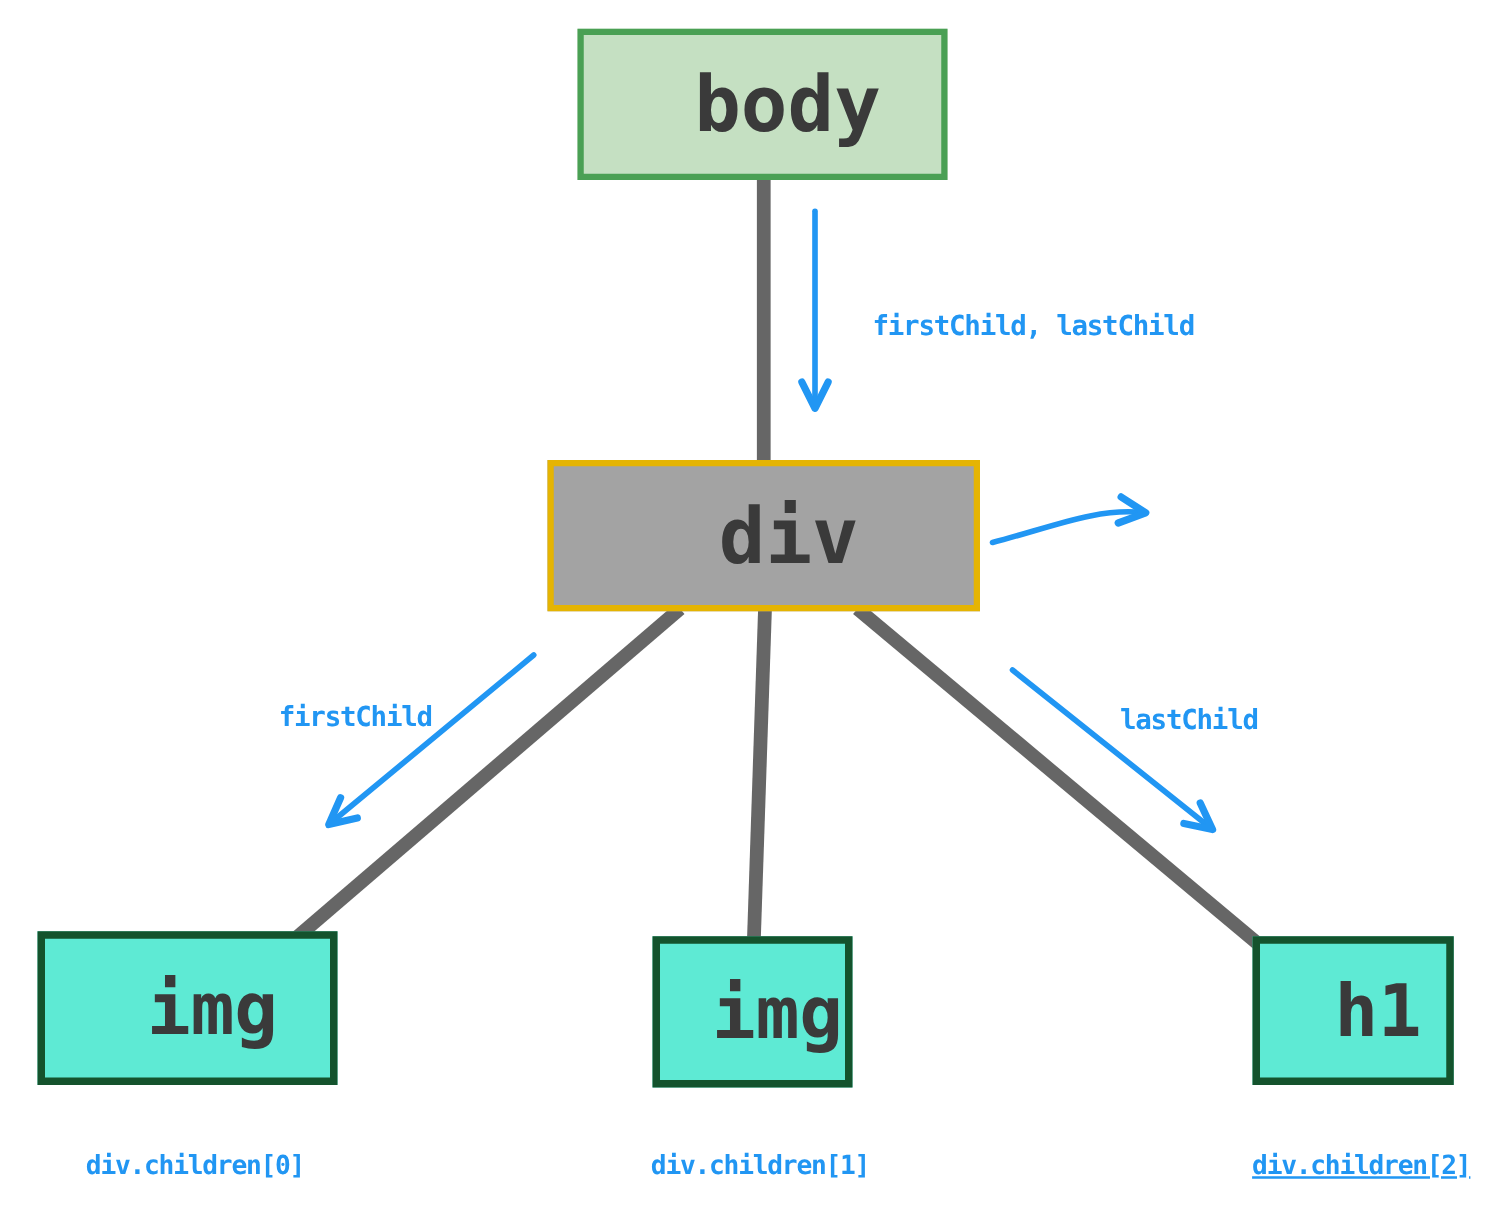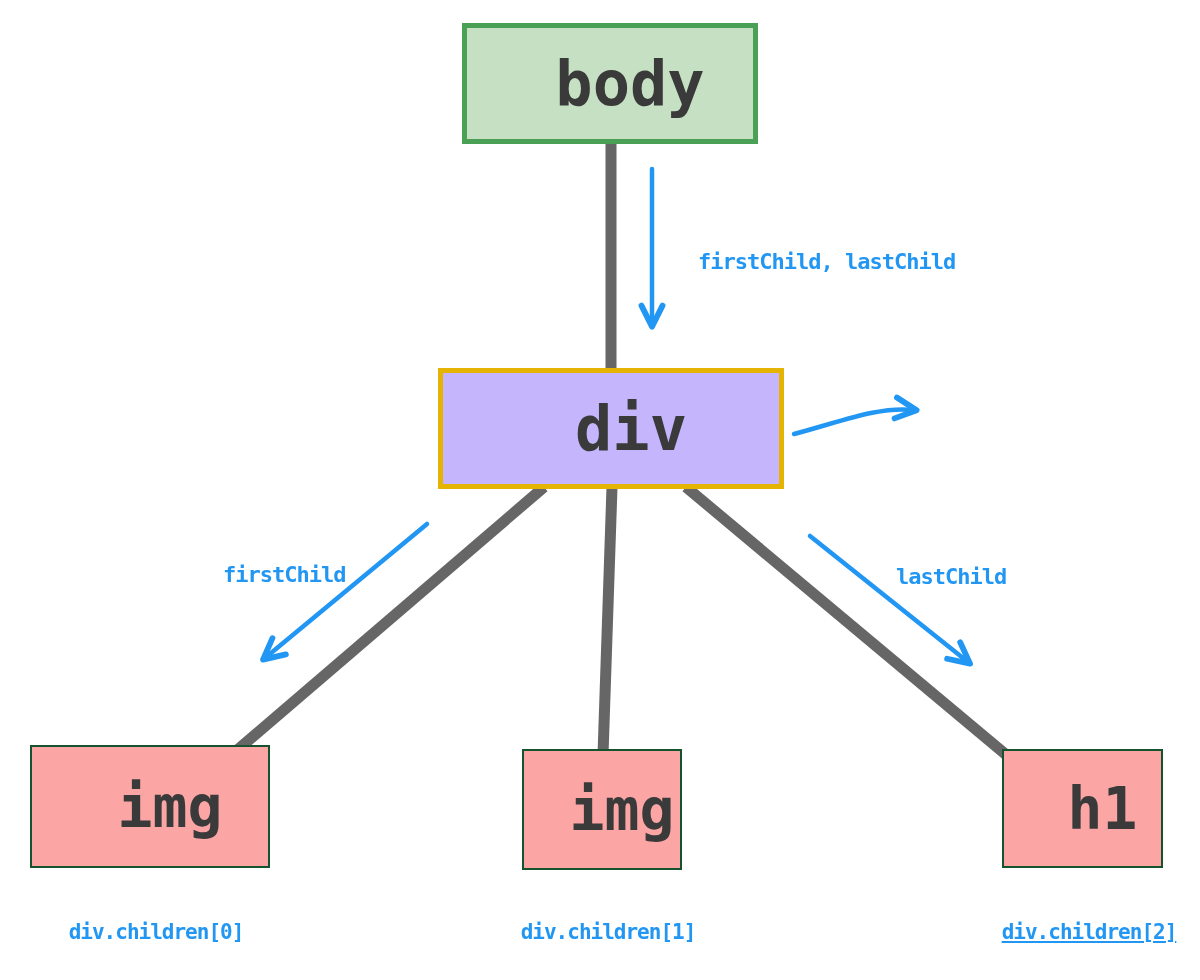--- a/index.html
+++ b/index.html
@@ -34,27 +34,27 @@
     padding-left: 40px;
   }
   .node-body {
     left: 462px; top: 23px; width: 296px; height: 121px;
     background: #c5e0c2;
     border: 5px solid #4aa054;
     font-size: 62px;
   }
   .node-div {
     left: 438px; top: 368px; width: 346px; height: 121px;
-    background: #c4b5fd;
+    background: #a3a3a3;
     border: 5px solid #e5b402;
     font-size: 62px;
   }
   .node-child {
-    background: #fca5a5;
-    border: 2px solid #14532d;
+    background: #5eead4;
+    border: 6px solid #14532d;
     font-size: 58px;
     text-align: right;
   }
   .node-child0 { left: 30px;   top: 745px; width: 240px; height: 123px; }
   .node-child1 { left: 522px;  top: 749px; width: 160px; height: 121px; }
   .node-child2 { left: 1002px; top: 749px; width: 161px; height: 119px; }
   .blue-label {
     position: absolute;
     z-index: 3;
     color: #2196f3;

